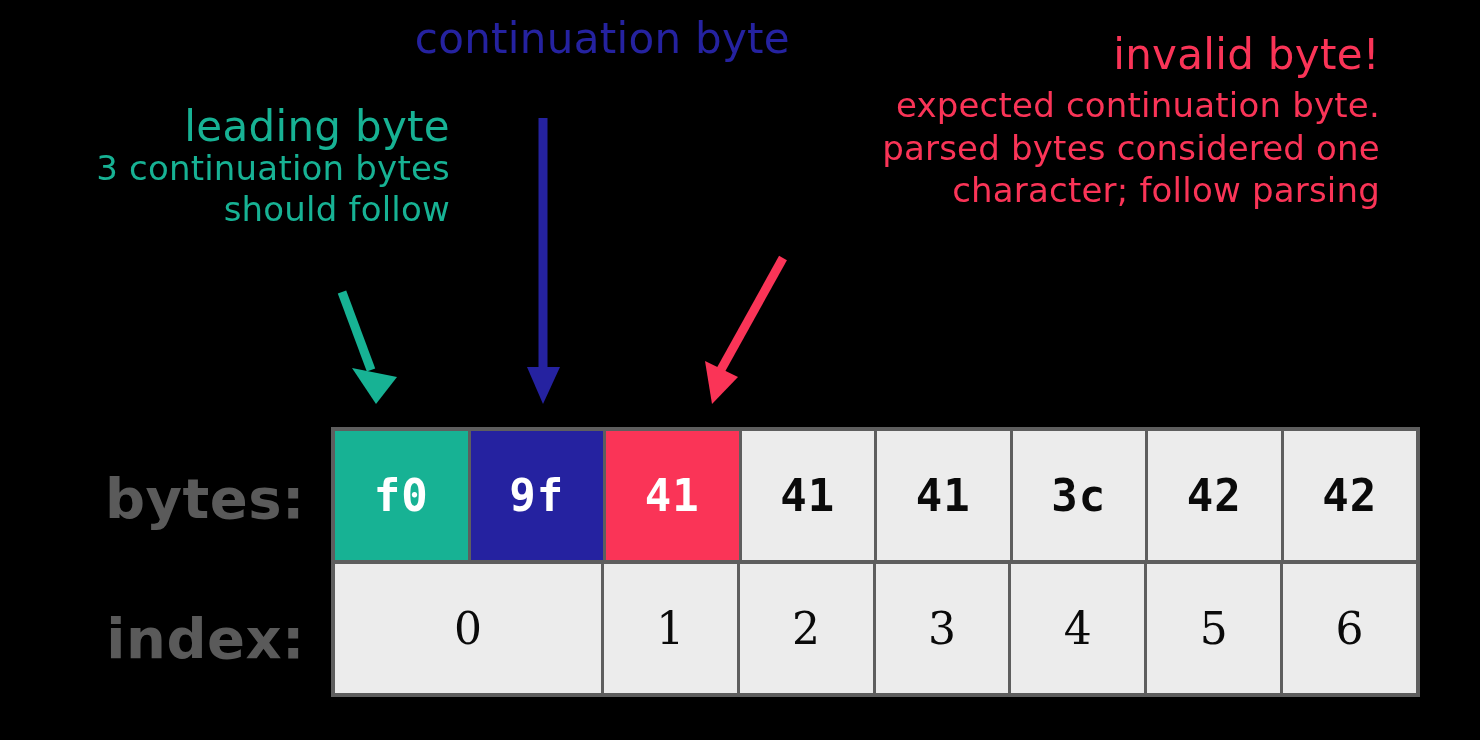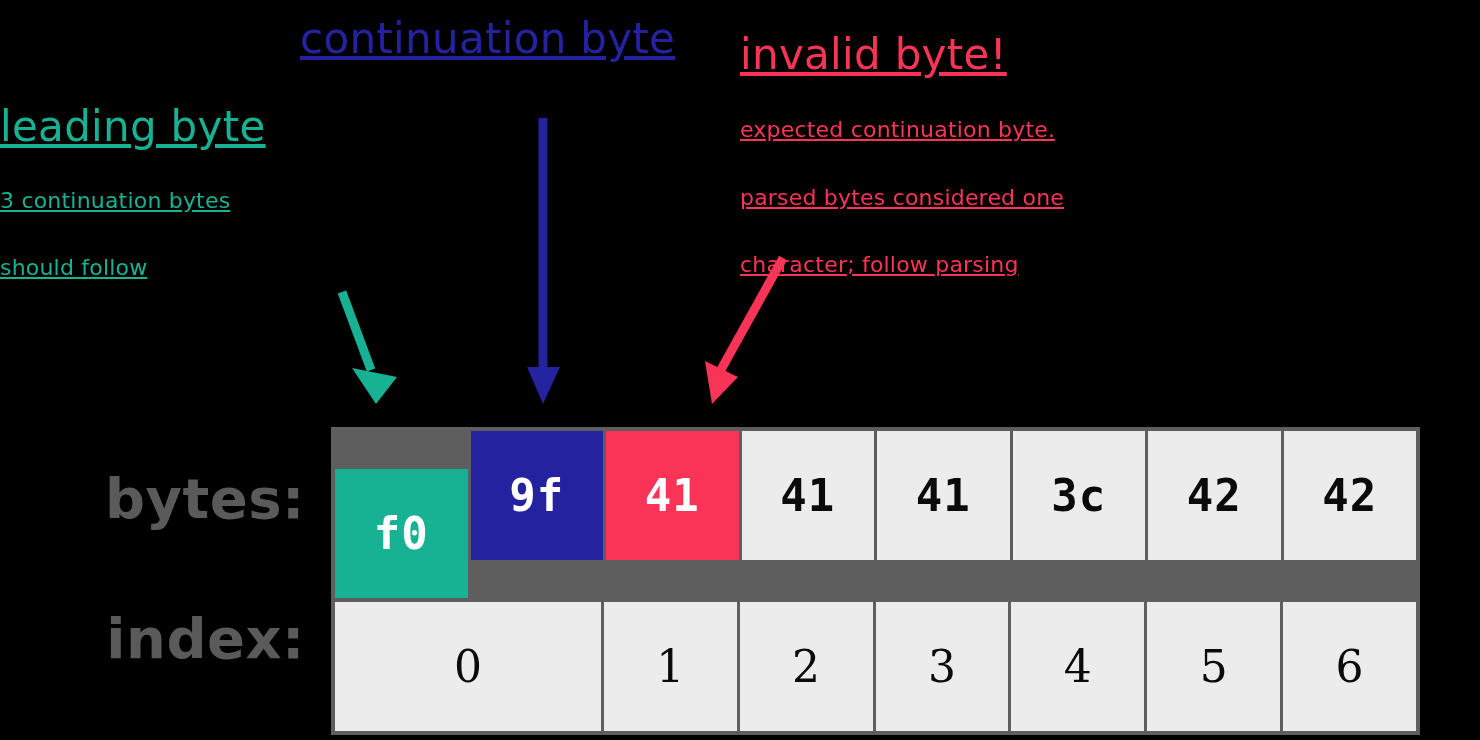--- a/index.html
+++ b/index.html
@@ -17,37 +17,35 @@
   #stage {
     position: relative;
     width: 1480px;
     height: 740px;
     background: #000000;
   }
 
   
   .annot {
     position: absolute;
-    text-align: left;
+    text-align: right;
     line-height: 1.0;
     white-space: nowrap;
-    text-decoration: underline;
   }
   .annot .title {
     display: block;
     font-size: 42px;
     letter-spacing: 0.3px;
     font-weight: 400;
   }
   .annot .sub {
     display: block;
-    font-size: 22px;
+    font-size: 34px;
     font-weight: 400;
     letter-spacing: 0.2px;
-    margin-top: 40px;
   }
 
   
   #annot-leading {
     left: 0px;
     top: 106px;
     width: 450px;
     color: #17B294;
   }
   #annot-leading .title { }
@@ -117,21 +115,21 @@
   .row-bytes { border-bottom: 4px solid #5E5E5E; }
 
   .row-index .cell {
     font-family: "DejaVu Serif", serif;
     font-weight: 400;
     font-size: 44px;
     color: #0A0A0A;
   }
   .cell.span2 { flex: 2 2 0; }
 
-  .cell.hl-teal  { background: #17B294; color: #FFFFFF; margin-top: 38px; }
+  .cell.hl-teal  { background: #17B294; color: #FFFFFF; }
   .cell.hl-blue  { background: #2522A0; color: #FFFFFF; }
   .cell.hl-red   { background: #FA3457; color: #FFFFFF; }
 
   
   .row-label {
     position: absolute;
     right: 0;
     text-align: right;
     color: #5A5A5A;
     font-family: "DejaVu Sans", sans-serif;

